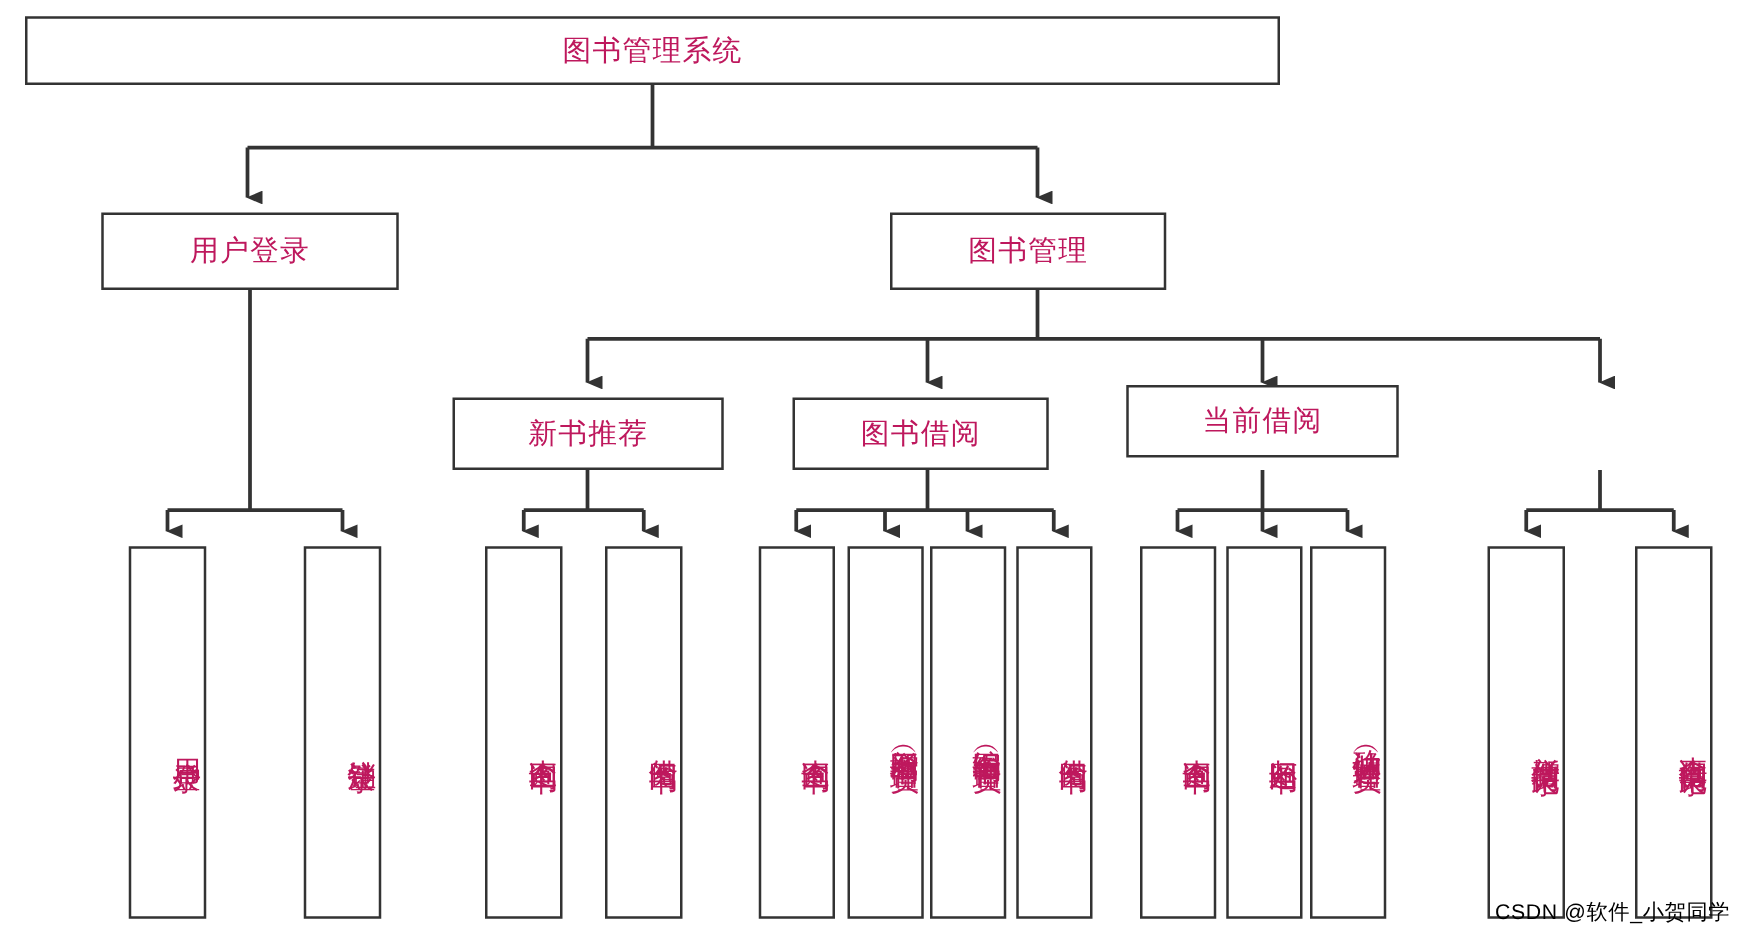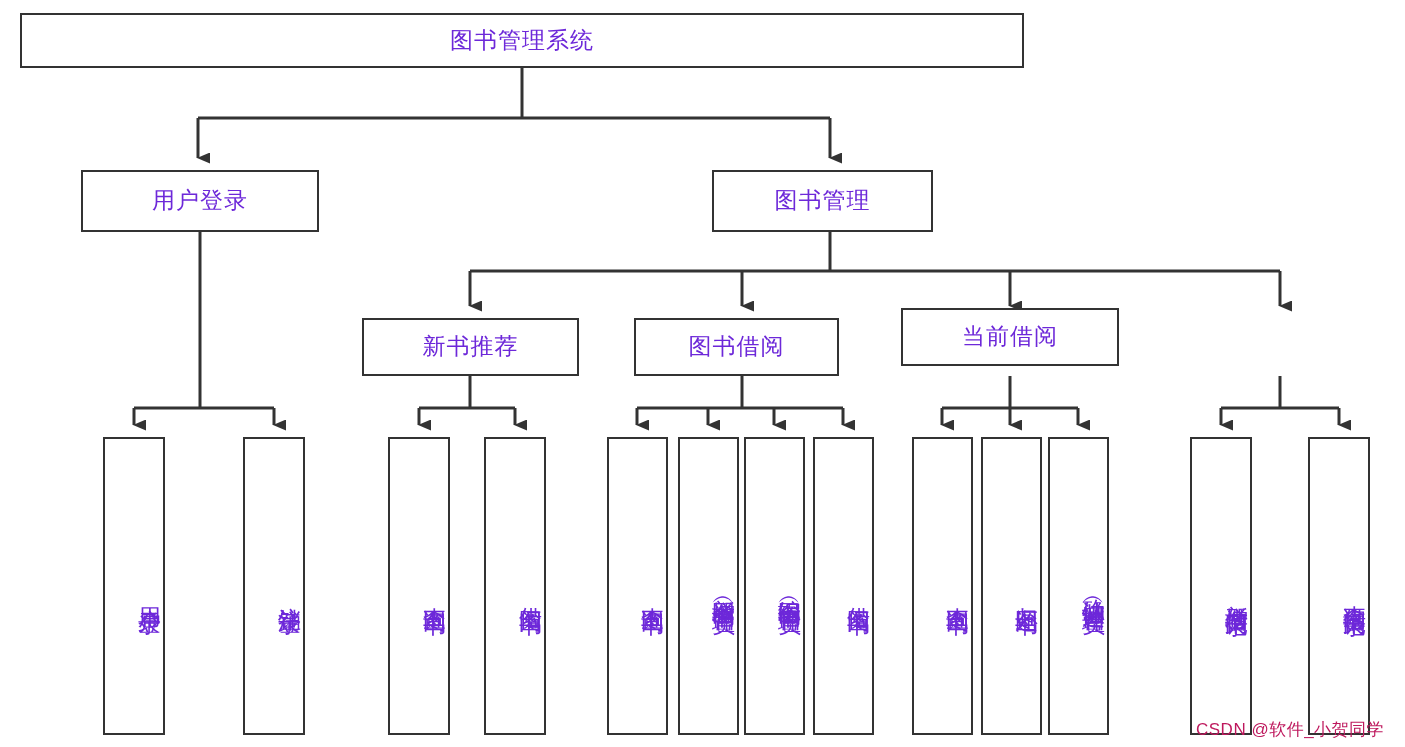--- a/index.html
+++ b/index.html
@@ -24,21 +24,21 @@
     top: 0;
     width: 1405px;
     height: 747px;
     pointer-events: none;
   }
   .node {
     position: absolute;
     box-sizing: border-box;
     border: 2px solid #333333;
     background: #ffffff;
-    color: #6d28d9;
+    color: #be185d;
     display: flex;
     align-items: center;
     justify-content: center;
     text-align: center;
     z-index: 2;
   }
   .node.h {
     font-size: 23px;
     letter-spacing: 1px;
     line-height: 1.2;
@@ -53,21 +53,21 @@
     justify-content: center;
     padding-top: 14px;
     white-space: nowrap;
   }
   .node.v.tall {
     padding-top: 8px;
   }
   .watermark {
     position: absolute;
     font-size: 17px;
-    color: #be185d;
+    color: #000000;
     white-space: nowrap;
     z-index: 5;
     letter-spacing: 0.5px;
   }
 </style>
 </head>
 <body>
 
 <div id="canvas">
 

